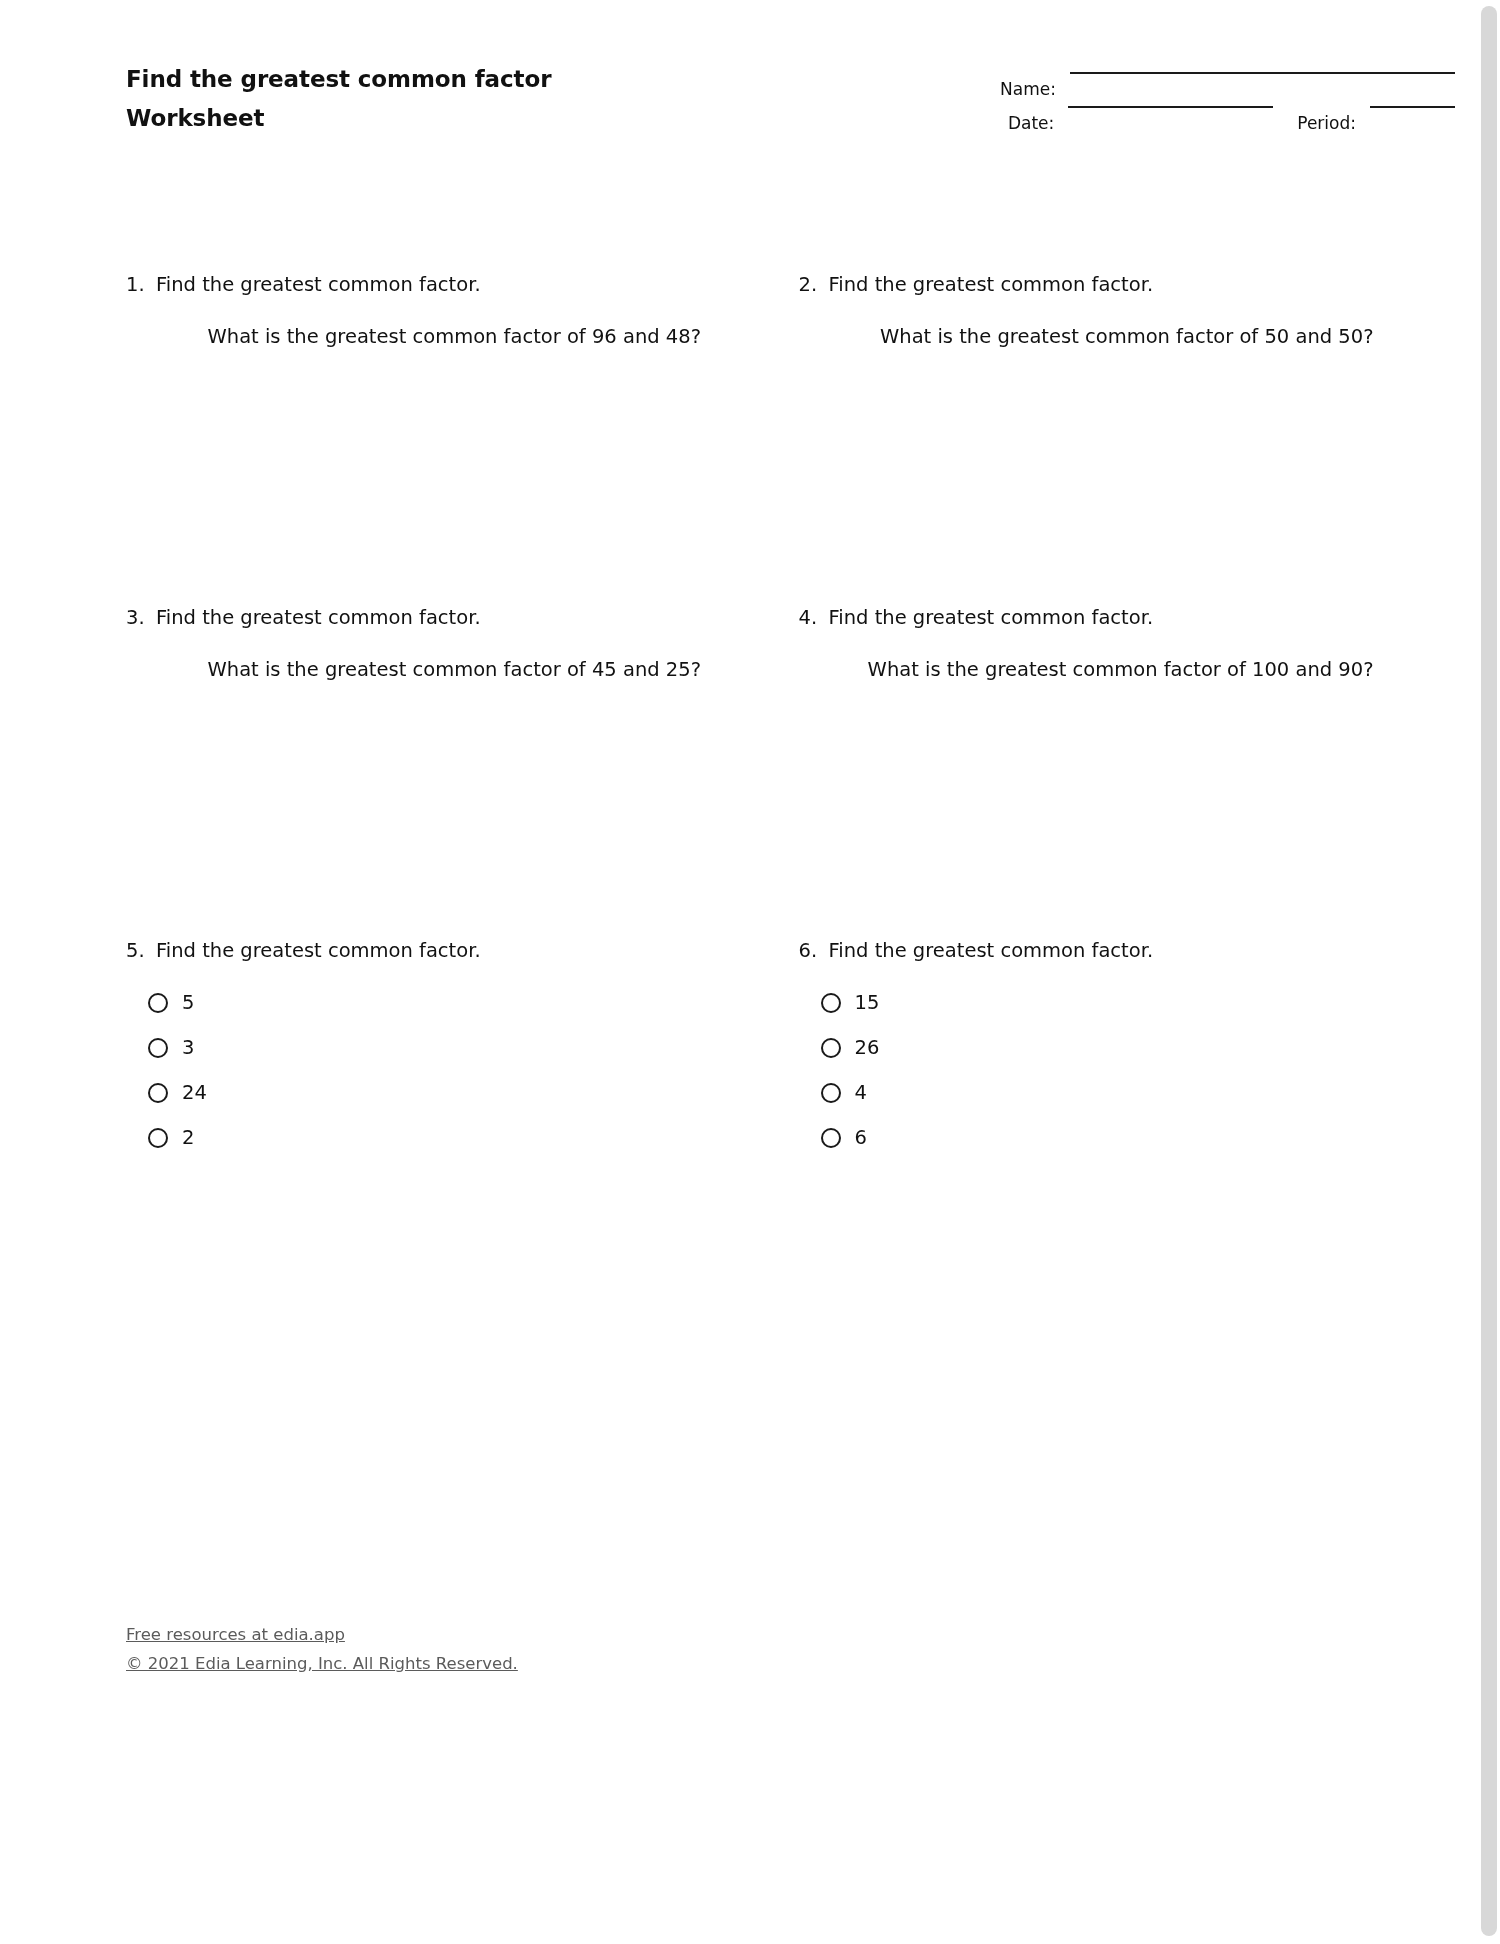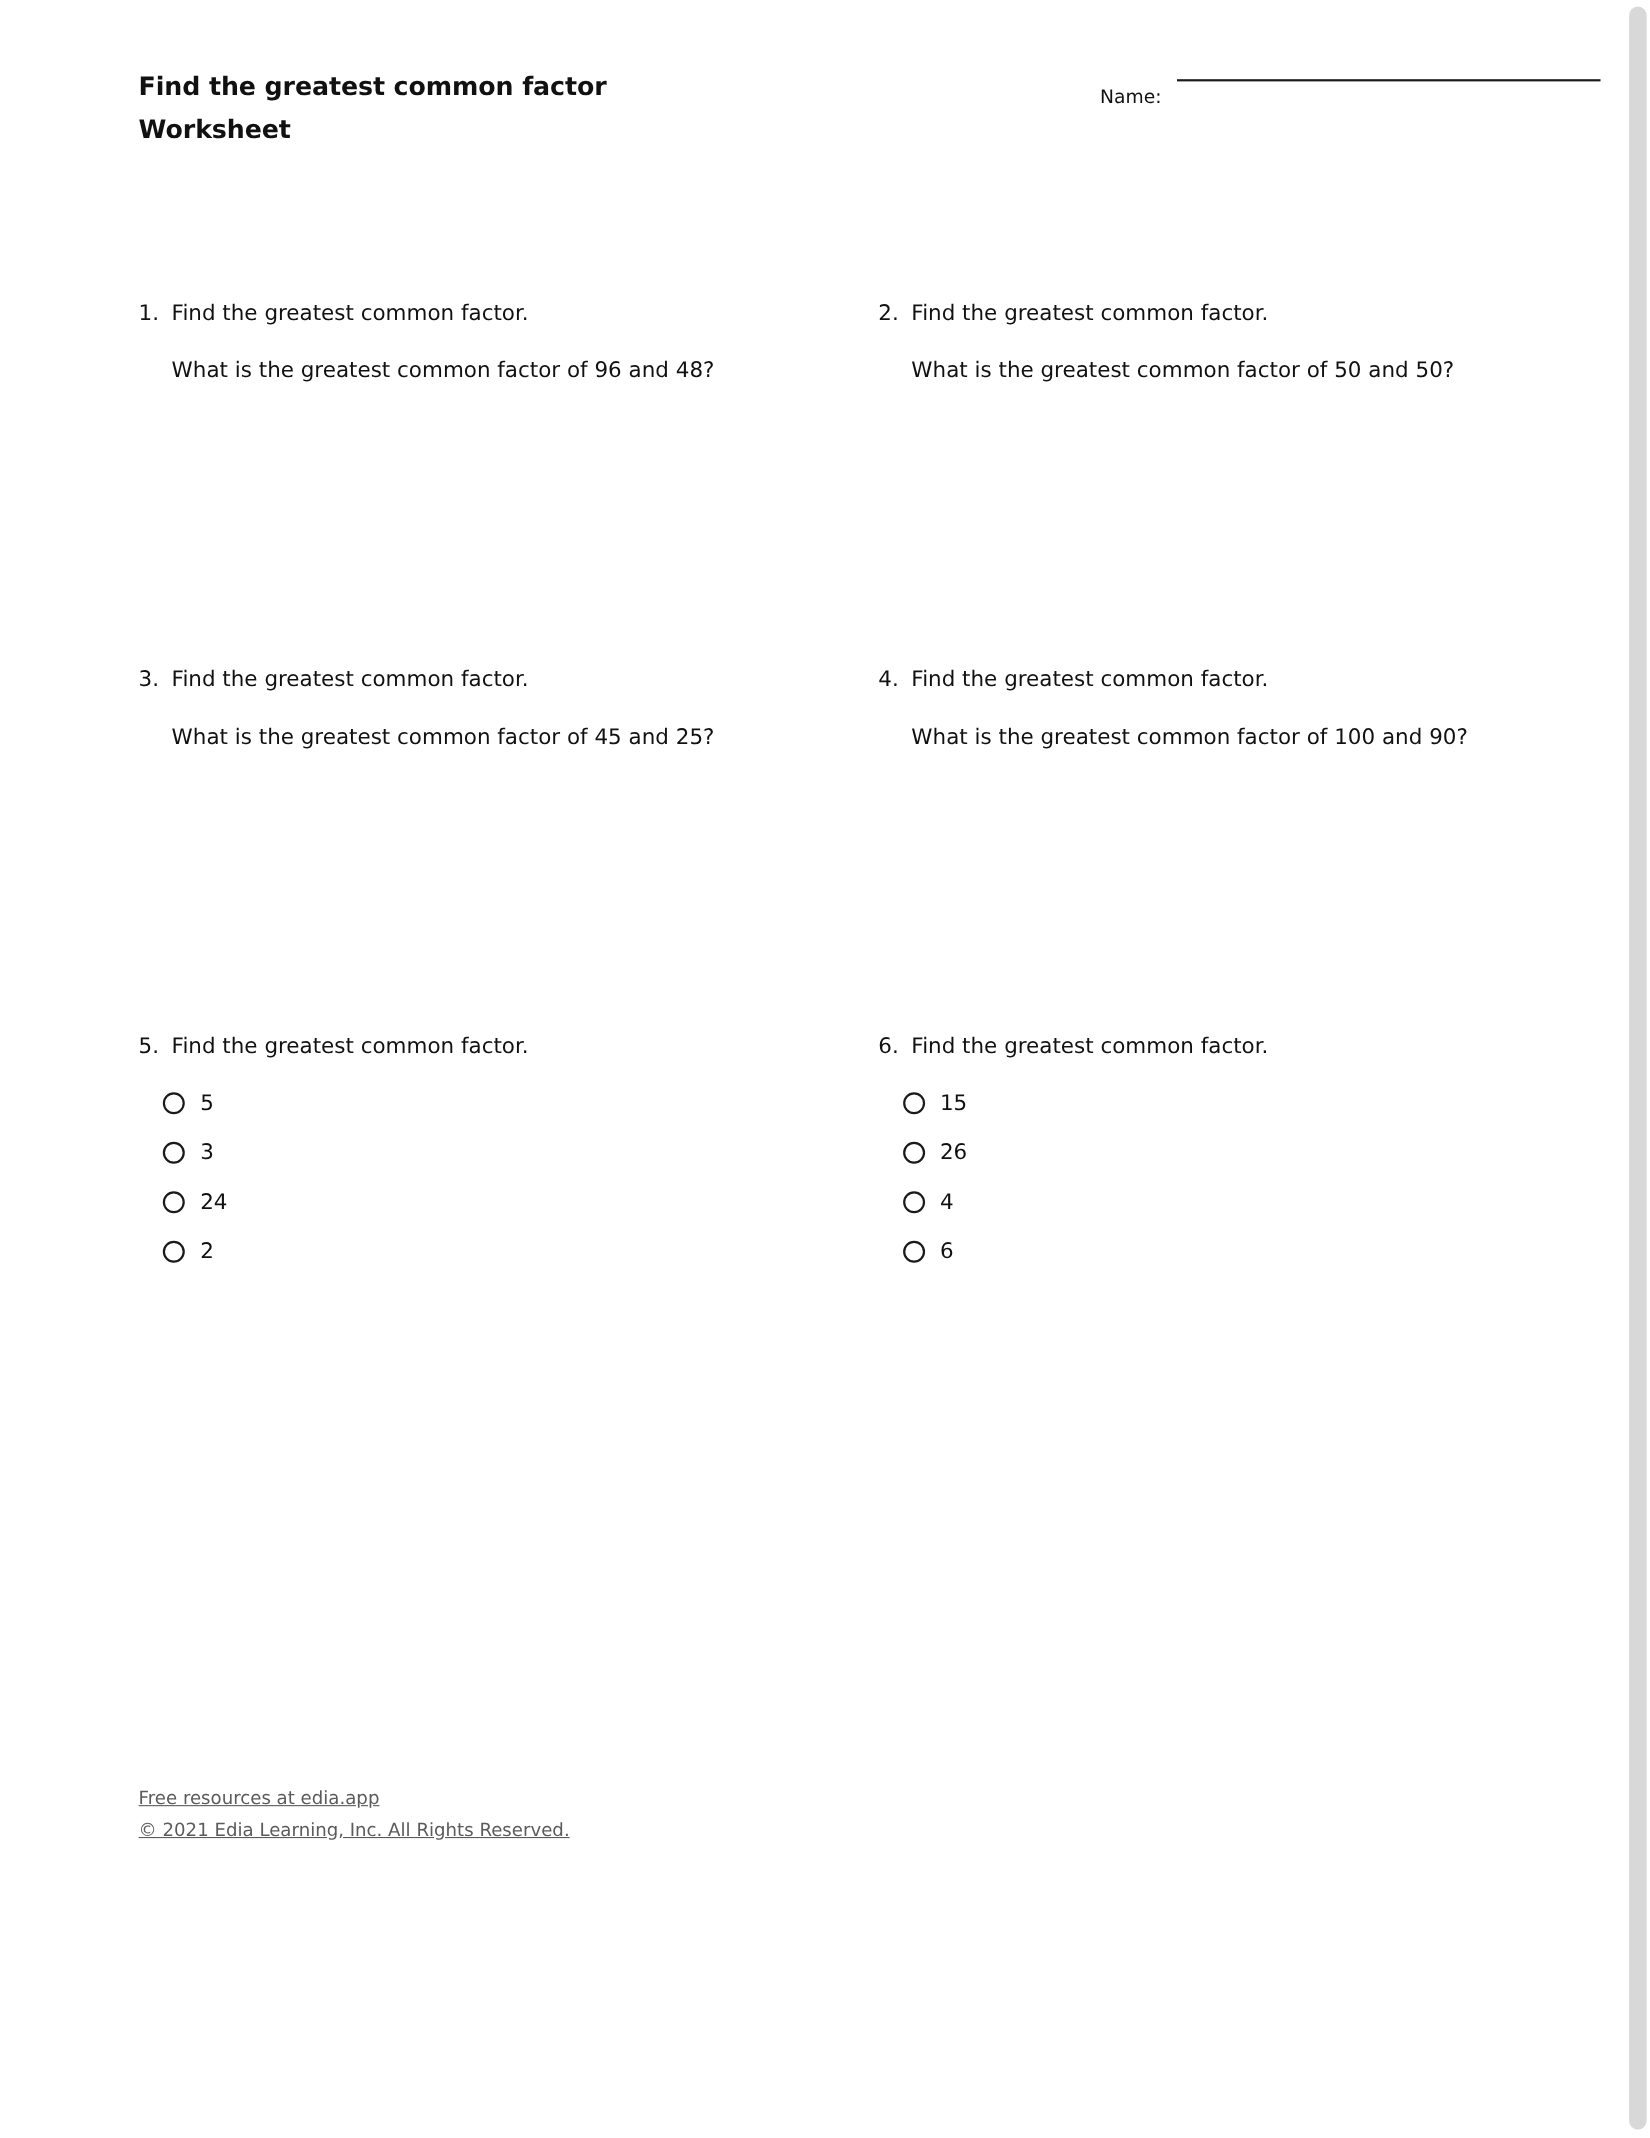--- a/index.html
+++ b/index.html
@@ -108,20 +108,21 @@
   .q-prompt {
     flex: 1 1 auto;
   }
   .q-body {
     margin-left: 30px;
     margin-top: 16px;
     font-size: 19.5px;
     line-height: 42px;
     color: #111111;
     max-width: 545px;
+    text-align: right;
   }
   .q-spacer-tall { height: 245px; }
 
   
   .choice-list {
     margin-left: 22px;
     margin-top: 14px;
   }
   .choice-item {
     display: flex;
@@ -182,20 +183,26 @@
     <div id="worksheet-title">
       <span class="title-line">Find the greatest common factor</span>
       <span class="title-line">Worksheet</span>
     </div>
 
     <div id="student-fields">
       <div class="field-row">
         <span class="field-label">Name:</span>
         <span class="field-rule rule-name"></span>
       </div>
+      <div class="field-row">
+        <span class="field-label">Date:</span>
+        <span class="field-rule rule-date"></span>
+        <span class="field-label period-label">Period:</span>
+        <span class="field-rule rule-period"></span>
+      </div>
     </div>
 
   </div>
 
   <div id="question-grid">
 
     <div class="question-row">
 
       <div class="question-cell">
         <div class="q-head">

